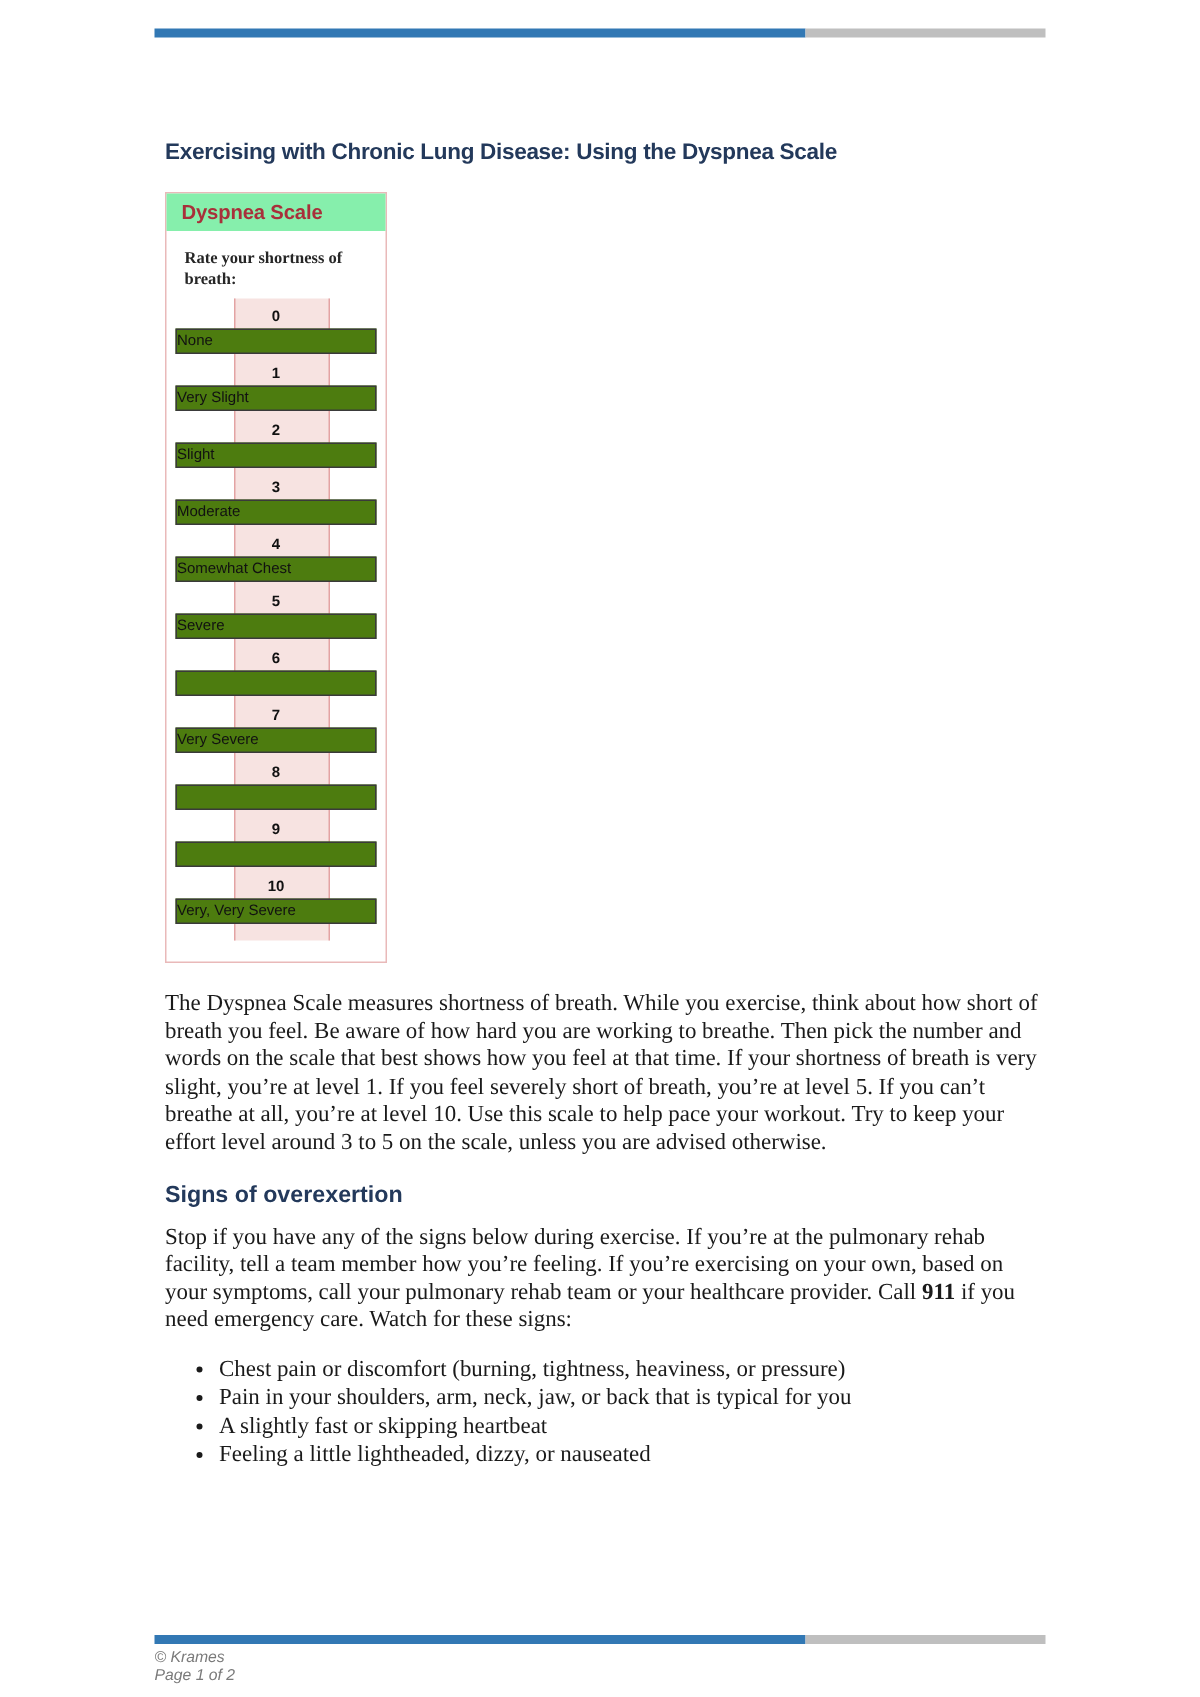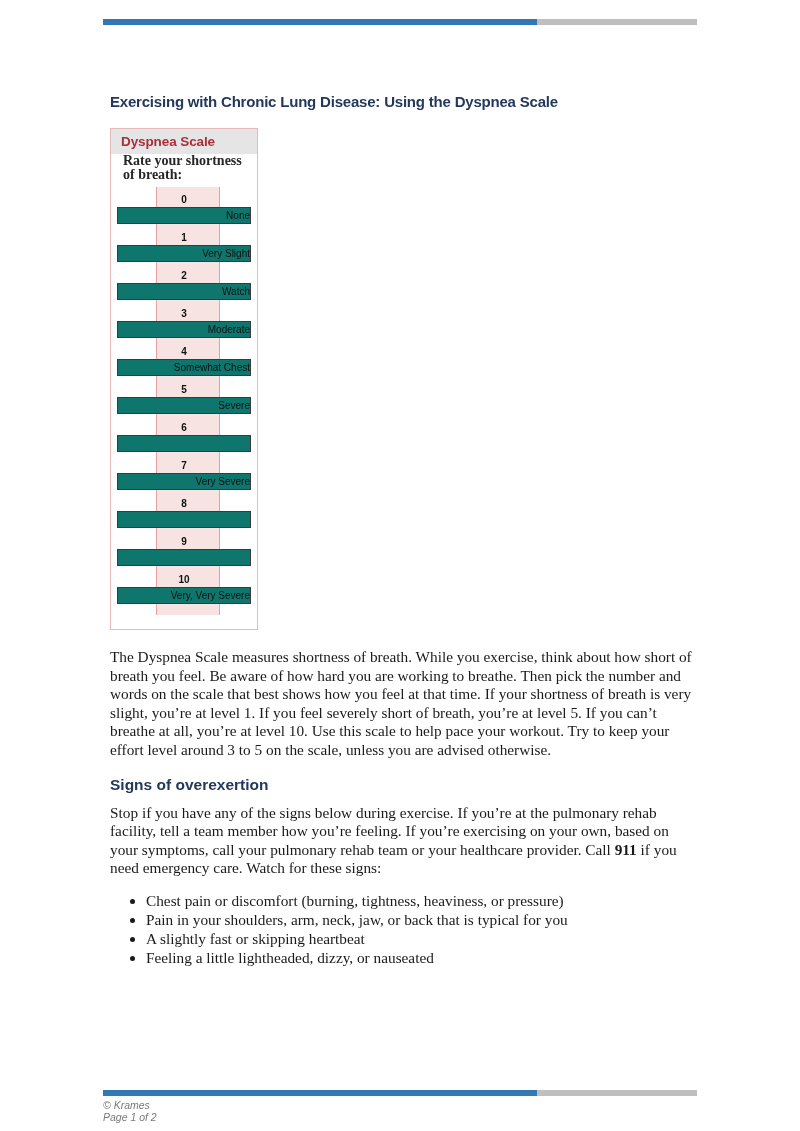--- a/index.html
+++ b/index.html
@@ -69,24 +69,24 @@
     color: #a8303a;
     font-family: "Liberation Sans", sans-serif;
     font-weight: bold;
     font-size: 13.5px;
     padding: 5px 0 5px 10px;
     letter-spacing: -0.1px;
   }
   .scale-prompt {
     font-family: "Liberation Serif", serif;
     font-weight: bold;
-    font-size: 14px;
+    font-size: 11px;
     line-height: 13.5px;
     color: #262626;
-    padding: 0 10px 6px 12px;
+    padding: 12px 10px 6px 12px;
   }
   .scale-body {
     position: relative;
     padding-top: 6px;
     padding-bottom: 4px;
   }
   
   .scale-column {
     position: absolute;
     left: 45px;
@@ -109,24 +109,24 @@
     font-family: "Liberation Sans", sans-serif;
     font-weight: bold;
     font-size: 10px;
     text-align: center;
     color: #111111;
     height: 13px;
     line-height: 13px;
   }
   .scale-box {
     border: 1.2px solid #3a3a3a;
-    background: #0f766e;
+    background: #4d7c0f;
     height: 15px;
     margin: 1px 6px 0 6px;
-    text-align: right;
+    text-align: left;
     font-family: "Liberation Sans", sans-serif;
     font-size: 10px;
     line-height: 15px;
     color: #111111;
     white-space: nowrap;
     overflow: hidden;
   }
 
   
   p.body-text {
@@ -174,36 +174,36 @@
 <div class="rule-wrap" id="header-rule">
   <div class="rule-blue" style="width: 73%; background: rgb(50, 120, 180);"></div>
   <div class="rule-grey" style="background: rgb(191, 191, 191);"></div>
 </div>
 
 <div class="content">
 
   <h1 class="doc-title">Exercising with Chronic Lung Disease: Using the Dyspnea Scale</h1>
 
   <div class="scale-figure">
-    <div class="scale-title" style="background: #e5e5e5; color: rgb(168, 48, 58);">Dyspnea Scale</div>
+    <div class="scale-title" style="background: #86efac; color: rgb(168, 48, 58);">Dyspnea Scale</div>
     <div class="scale-prompt">Rate your shortness of breath:</div>
     <div class="scale-body">
       <div class="scale-column" style="background: rgb(247, 227, 225); border-left-color: rgb(227, 163, 163); border-right-color: rgb(227, 163, 163);"></div>
       <div class="scale-rows" id="scale-rows">
           <div class="scale-row">
             <div class="scale-num">0</div>
             <div class="scale-box">None</div>
           </div>
           <div class="scale-row">
             <div class="scale-num">1</div>
             <div class="scale-box">Very Slight</div>
           </div>
           <div class="scale-row">
             <div class="scale-num">2</div>
-            <div class="scale-box">Watch</div>
+            <div class="scale-box">Slight</div>
           </div>
           <div class="scale-row">
             <div class="scale-num">3</div>
             <div class="scale-box">Moderate</div>
           </div>
           <div class="scale-row">
             <div class="scale-num">4</div>
             <div class="scale-box">Somewhat Chest</div>
           </div>
           <div class="scale-row">

